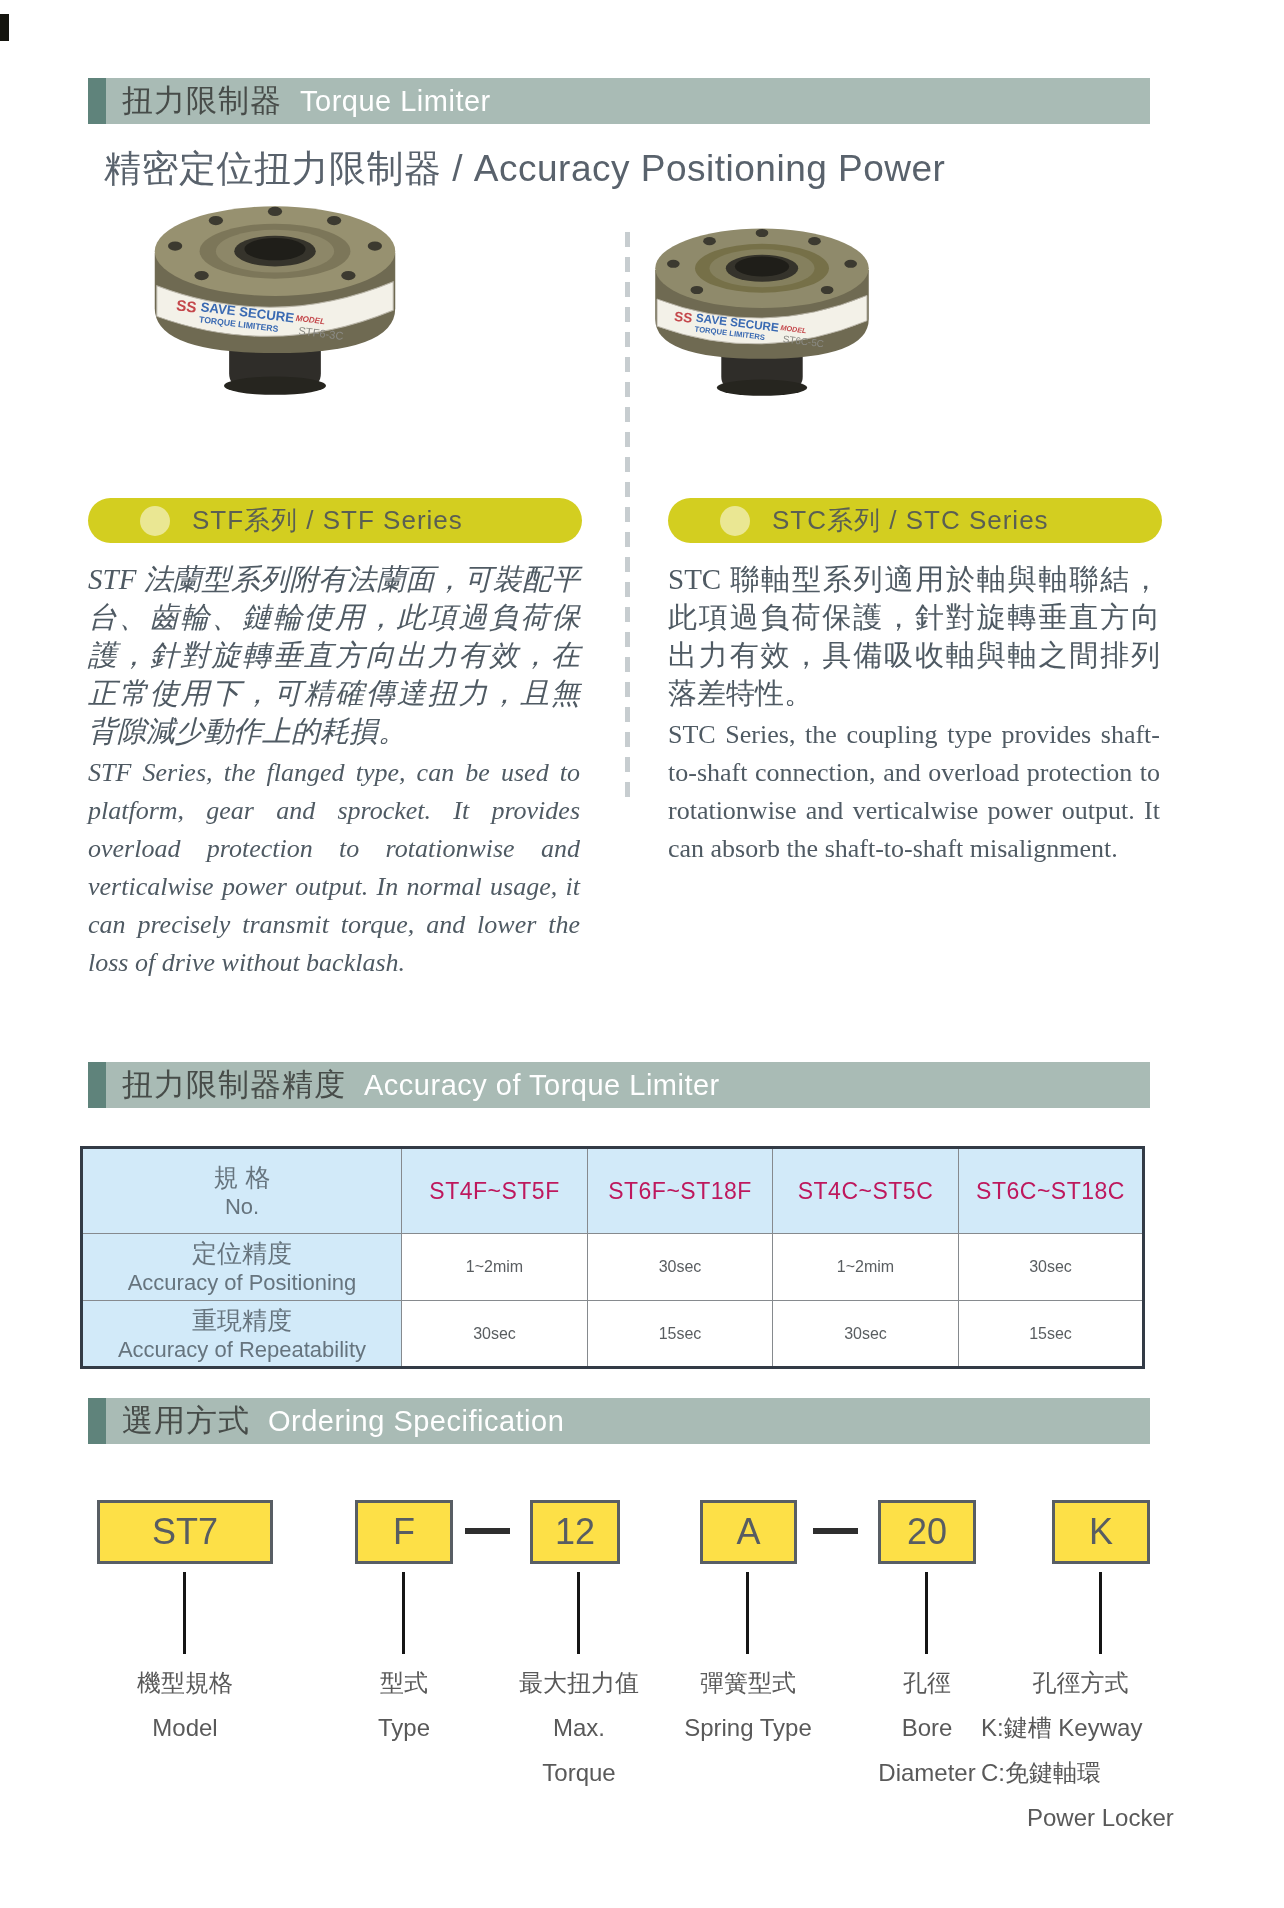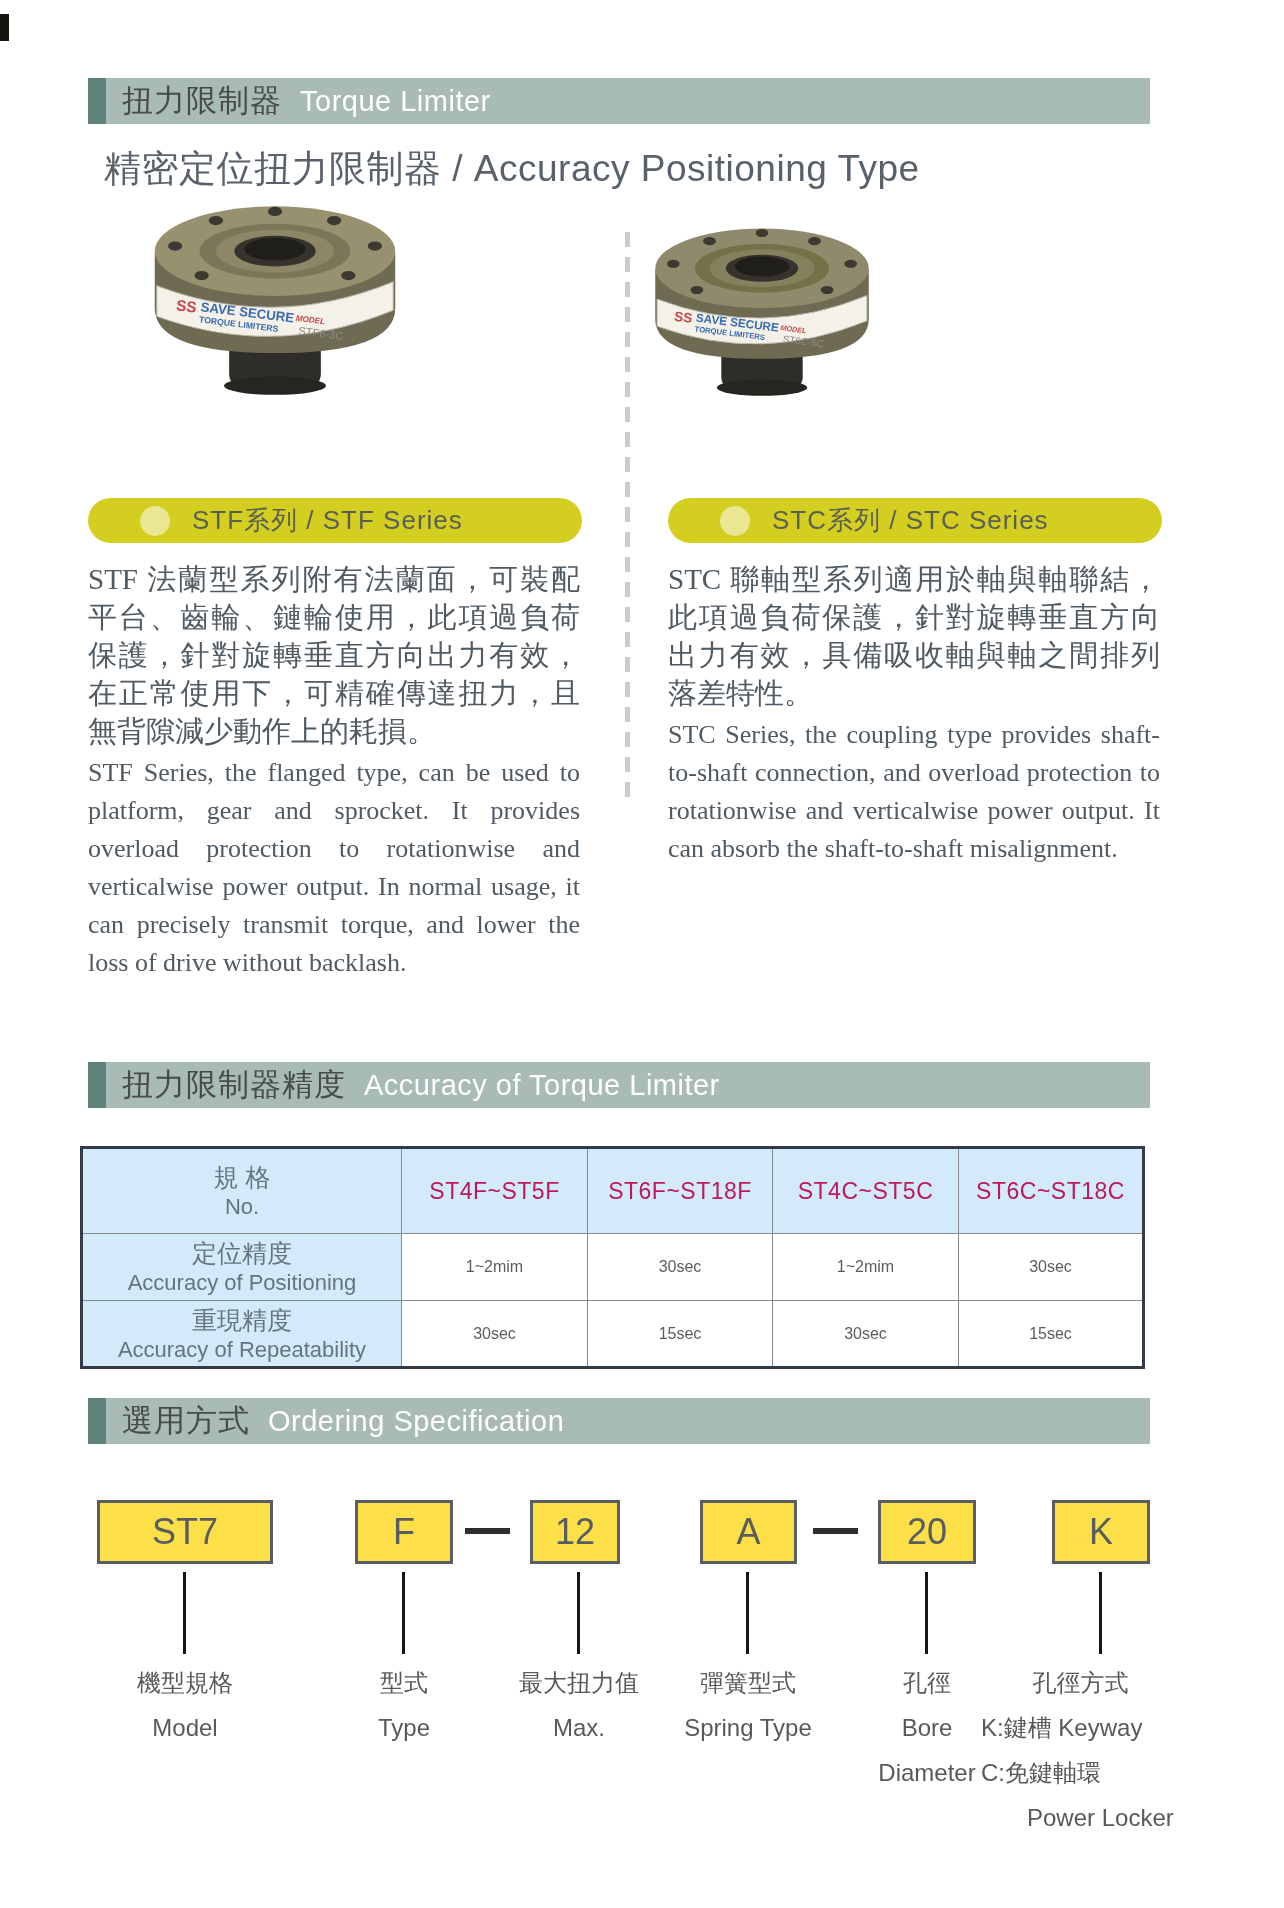--- a/index.html
+++ b/index.html
@@ -25,21 +25,21 @@
   
   .series-band{position:absolute;top:498px;width:494px;height:45px;background:#d3ce20;
                border-radius:23px;display:flex;align-items:center;}
   #series-band-stf{left:88px;}
   #series-band-stc{left:668px;}
   .series-band .bullet{width:30px;height:30px;border-radius:50%;background:#eae793;
                        margin-left:52px;flex:0 0 30px;}
   .series-band .label{font-size:26px;color:#5a5f53;margin-left:22px;letter-spacing:1px;}
   
   .desc-col{position:absolute;top:560px;width:492px;color:#4f5a63;text-align:justify;}
-  #desc-stf{left:88px;}
+  #desc-stf{left:88px;font-style:italic;}
   #desc-stc{left:668px;}
   .desc-col p{margin:0;}
   .desc-zh{font-family:"Liberation Serif","DejaVu Serif",serif;font-size:29px;line-height:38px;}
   .desc-en{font-family:"Liberation Serif","DejaVu Serif",serif;font-size:26px;line-height:38px;
            margin-top:4px !important;}
   #divider{position:absolute;left:625px;top:232px;width:5px;height:570px;
            background:repeating-linear-gradient(to bottom,#c7cdd0 0 15px,transparent 15px 25px);}
   
   #accuracy-table{position:absolute;left:80px;top:1146px;width:1062px;border-collapse:collapse;
                   table-layout:fixed;border:3px solid #333b46;}
@@ -80,21 +80,21 @@
 <div id="page">
 
   <div id="edge-mark"></div>
 
   <div class="band" id="band-top">
     <div class="accent"></div>
     <span class="zh">扭力限制器</span>
     <span class="en">Torque Limiter</span>
   </div>
 
-  <div id="subtitle">精密定位扭力限制器 / Accuracy Positioning Type</div>
+  <div id="subtitle">精密定位扭力限制器 / Accuracy Positioning Power</div>
 
   <svg class="photo" id="photo-stf" viewBox="0 0 300 210">
     <g>
       <path d="M105 148 h90 v32 q0 12 -12 12 h-66 q-12 0 -12 -12 z" fill="#2f2d29"></path>
       <ellipse cx="150" cy="192" rx="50" ry="9" fill="#26251f"></ellipse>
       <path d="M32 62 L32 116 Q32 160 150 160 Q268 160 268 116 L268 62 Z" fill="#6f6a52"></path>
       <path d="M34 94 Q150 138 266 90 L266 118 Q150 166 34 124 Z" fill="#f3f1e8" stroke="#b9b5a8" stroke-width="1"></path>
       <ellipse cx="150" cy="60" rx="118" ry="44" fill="#979170"></ellipse>
       <ellipse cx="150" cy="60" rx="74" ry="27" fill="#7c7659"></ellipse>
       <ellipse cx="150" cy="60" rx="58" ry="21" fill="#8d8768"></ellipse>
@@ -239,20 +239,21 @@
     <div>機型規格</div>
     <div>Model</div>
   </div>
   <div class="olabel" style="left:294px">
     <div>型式</div>
     <div>Type</div>
   </div>
   <div class="olabel" style="left:469px">
     <div>最大扭力值</div>
     <div>Max.</div>
+    <div>Torque</div>
   </div>
   <div class="olabel" style="left:638px">
     <div>彈簧型式</div>
     <div>Spring Type</div>
   </div>
   <div class="olabel" style="left:817px">
     <div>孔徑</div>
     <div>Bore</div>
     <div>Diameter</div>
   </div>

